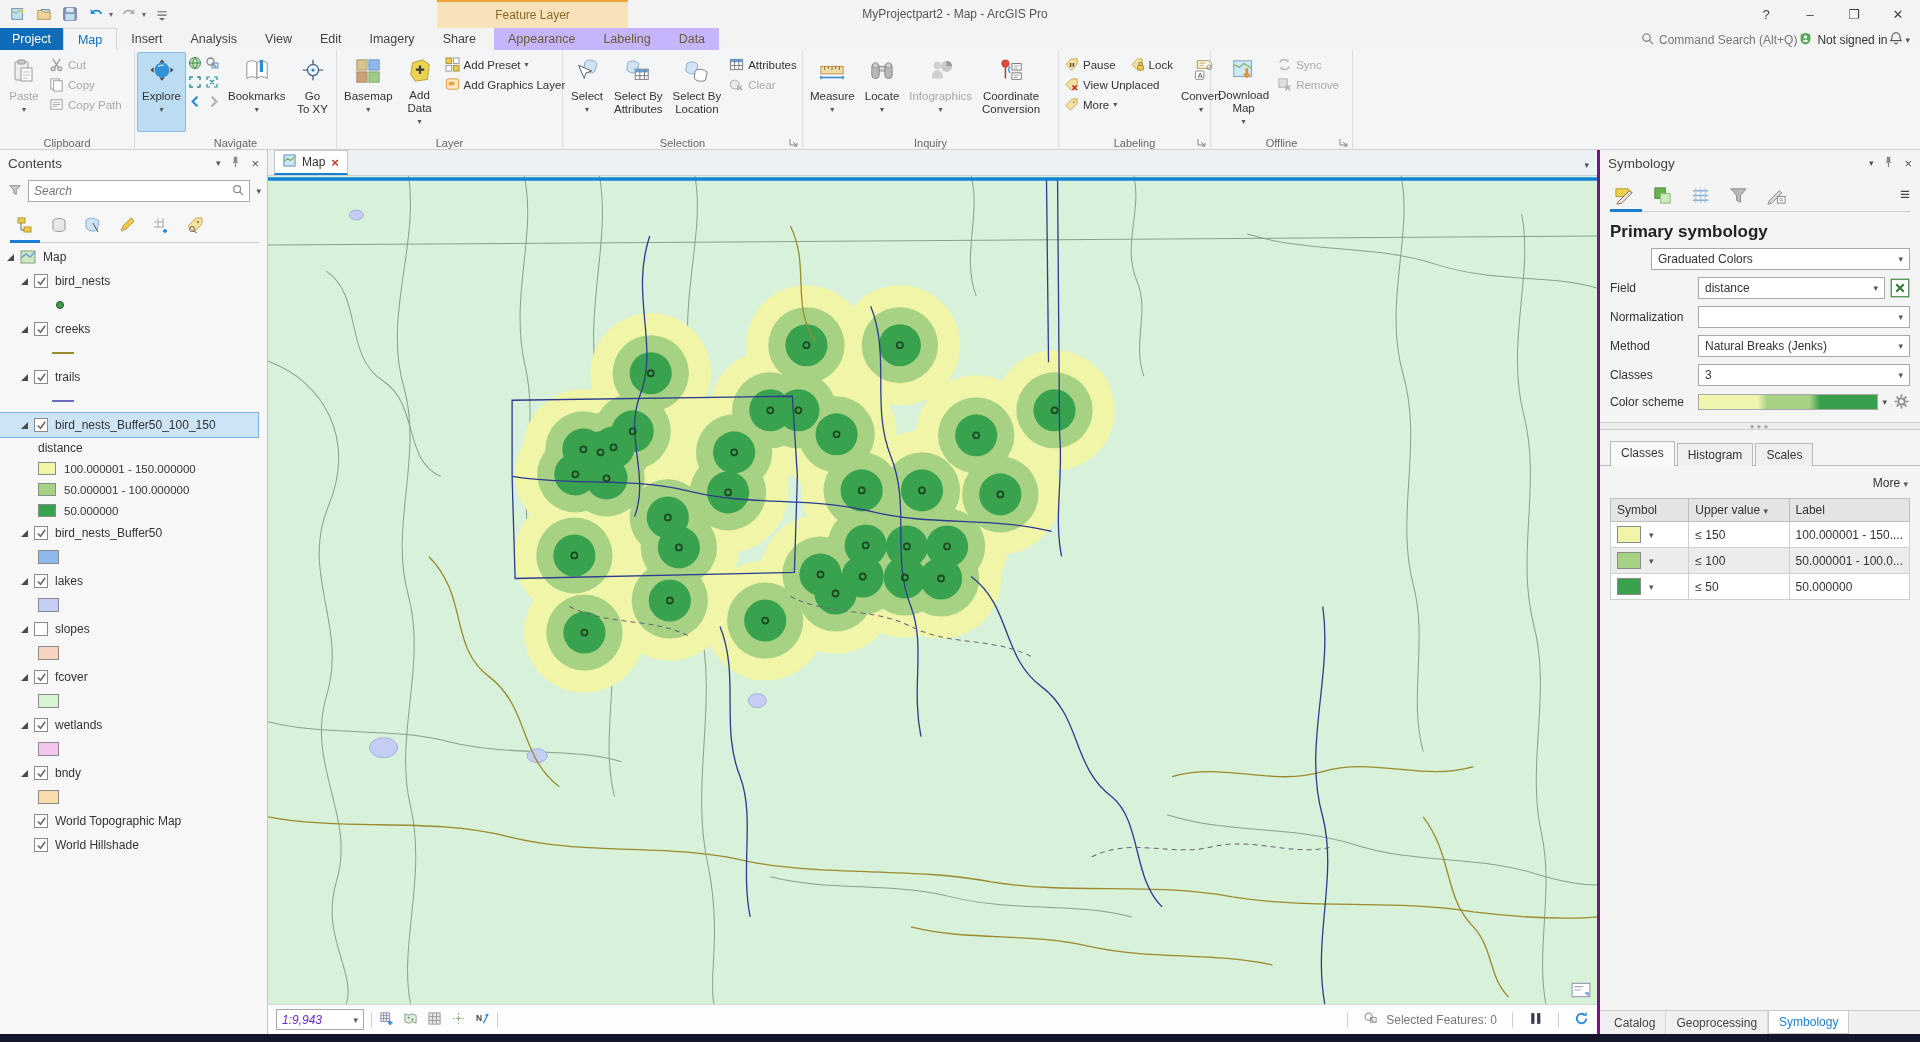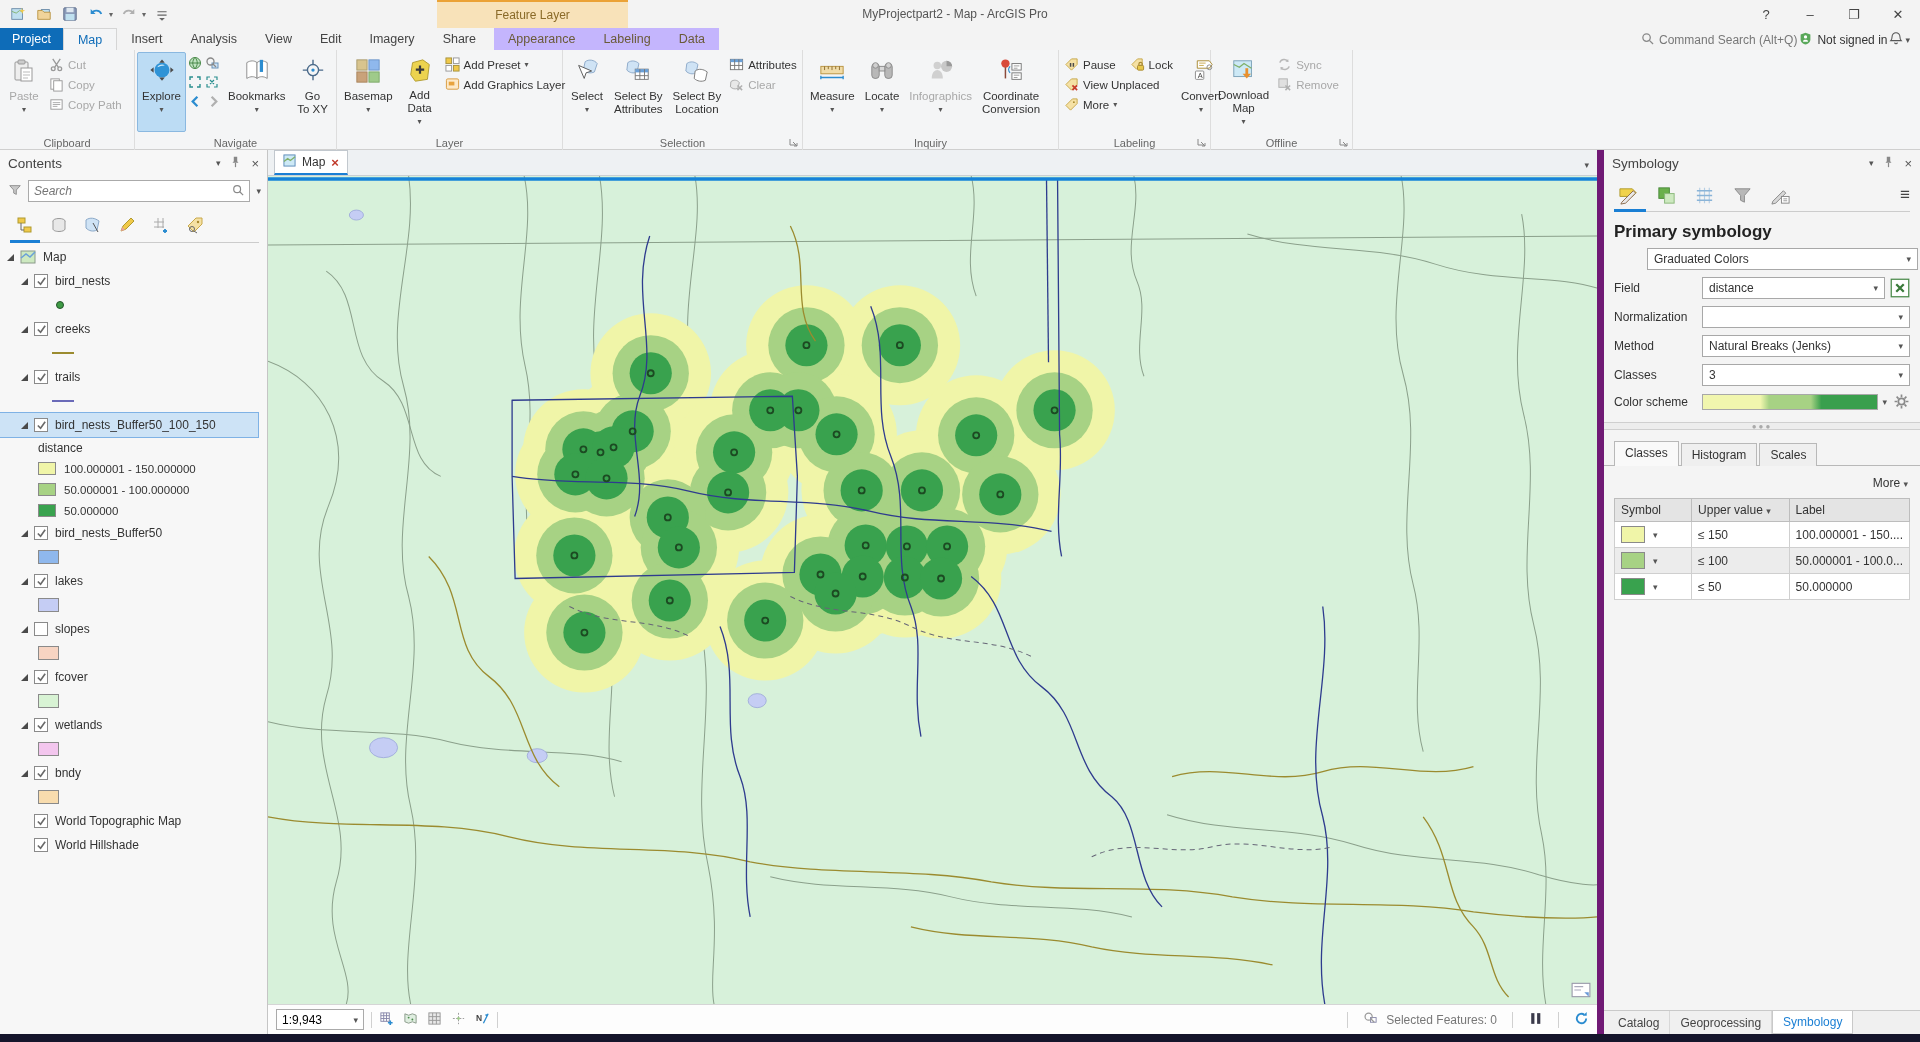--- a/index.html
+++ b/index.html
@@ -100,38 +100,38 @@
   .vtab .vlab { font-size:12px; color:#333; }
   .vtab .vclose { color:#c0392b; font-weight:bold; font-size:13px; line-height:1; }
   .vtabs-caret { position:absolute; right:8px; bottom:5px; color:#555; font-size:9px; }
   .map-canvas { position:relative; flex:1; min-height:0; }
   .map-canvas svg.mapsvg { position:absolute; inset:0; width:100%; height:100%; }
   .map-msg { position:absolute; right:6px; bottom:6px; width:20px; height:16px; }
   .map-msg svg { width:20px; height:16px; }
 
   .map-statusbar { height:30px; background:#fdfdfd; border-top:1px solid #d5d5d5; display:flex; align-items:center; padding:0 8px; position:relative; }
   .scale-box { width:88px; height:21px; background:#fff; border:1px solid #aaa; display:flex; align-items:center; padding:0 5px; }
-  .scale-box .sval { flex:1; font-size:12px; color:#000000; }
+  .scale-box .sval { flex:1; font-size:12px; color:#6d28d9;font-style:italic; }
   .sb-sep { width:1px; height:16px; background:#d0d0d0; margin:0 7px; }
   .sb-icons { display:flex; gap:9px; align-items:center; }
   .sb-icons svg { width:15px; height:15px; }
   .sb-coords { position:absolute; left:0; right:0; text-align:center; color:#555; font-size:12px; pointer-events:none; }
   .sb-right { margin-left:auto; display:flex; align-items:center; gap:8px; color:#777; }
   .sb-right svg { width:15px; height:15px; }
 
   
-  .sym-panel { width:323px; background:#f4f4f4; border-left:7px solid #701a75; display:flex; flex-direction:column; position:relative; }
+  .sym-panel { width:323px; background:#f4f4f4; border-left:3px solid #701a75; display:flex; flex-direction:column; position:relative; }
   .sym-iconrow { display:flex; align-items:center; gap:10px; padding:6px 10px 0 10px; }
   .sym-iconrow .sic { width:28px; height:26px; display:flex; align-items:center; justify-content:center; }
   .sym-iconrow svg { width:21px; height:21px; }
   .sym-iconrow .burger { margin-left:auto; font-size:17px; color:#444; }
   .sym-underline { height:3px; margin:1px 10px 0 10px; position:relative; border-bottom:1px solid #ccc; }
   .sym-underline .blue { position:absolute; left:0; top:0; width:32px; height:3px; background:#1a7fd4; }
   .sym-h1 { font-weight:bold; font-size:17px; color:#222; padding:10px 10px 6px 10px; }
-  .sym-full-dd { margin:0 2px;padding-left:41px; }
+  .sym-full-dd { margin:0 10px;padding-left:41px; }
   .dd { height:22px; background:#fff; border:1px solid #a8a8a8; display:flex; align-items:center; padding:0 6px; }
   .dd .dval { flex:1; font-size:12px; color:#333; white-space:nowrap; overflow:hidden; }
   .sym-row { display:flex; align-items:center; margin:7px 10px 0 10px; }
   .sym-row .srlab { width:88px; font-size:12px; color:#333; flex:0 0 auto; }
   .sym-row .dd { flex:1; }
   .xbtn { width:20px; height:20px; margin-left:5px; }
   .xbtn svg { width:20px; height:20px; }
   .gearbtn { width:17px; height:17px; margin-left:6px; }
   .gearbtn svg { width:17px; height:17px; }
   .grad-bar { flex:1; height:16px; border:1px solid #a8a8a8; }

